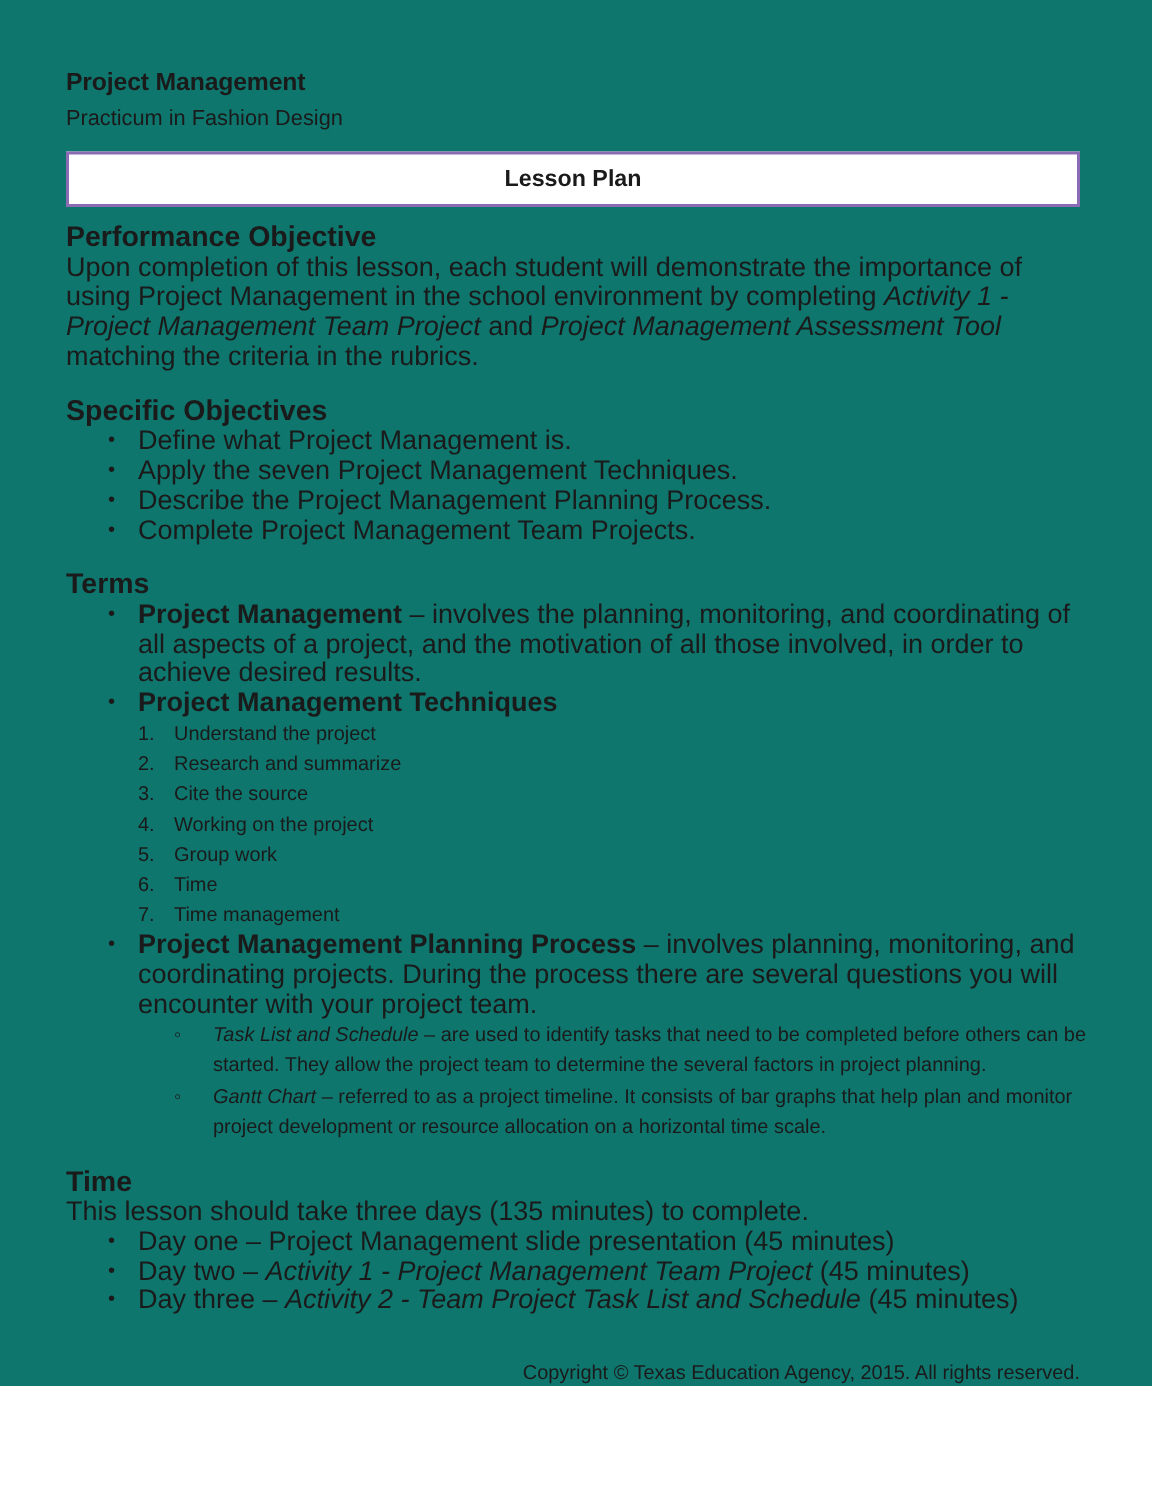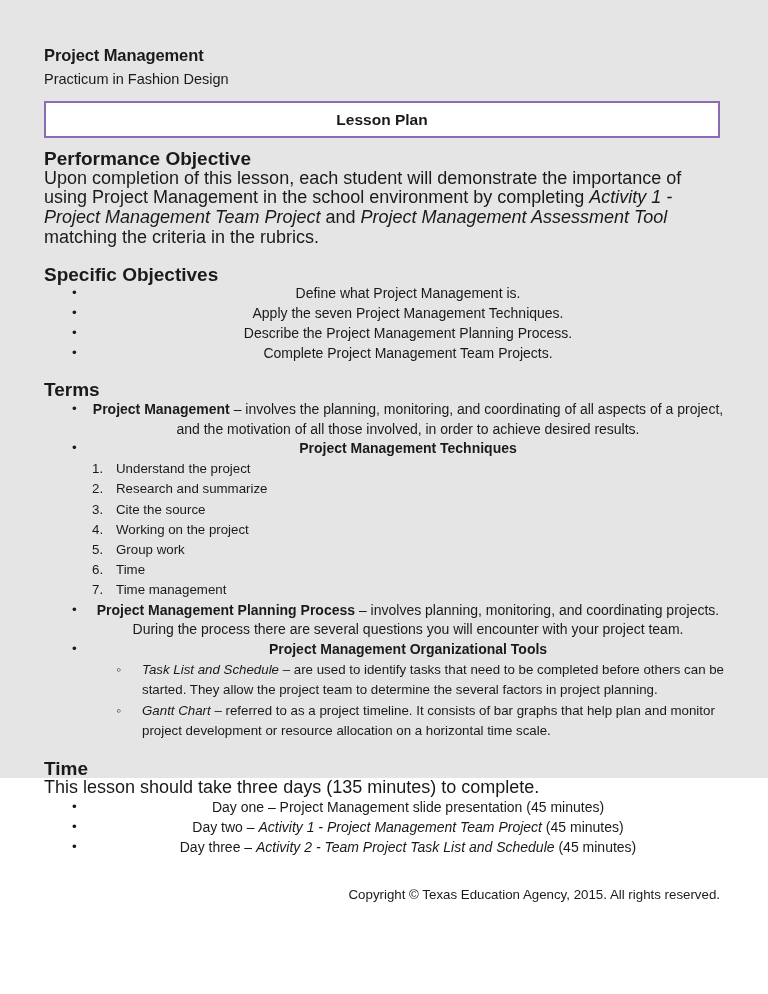--- a/index.html
+++ b/index.html
@@ -11,24 +11,24 @@
   body {
     width: 768px;
     height: 994px;
     font-family: "Liberation Sans", sans-serif;
     color: #1a1a1a;
     -webkit-font-smoothing: antialiased;
   }
   .page {
     position: relative;
     width: 768px;
-    height: 778px;
+    height: 924px;
     box-sizing: border-box;
     padding: 44px 44px 0 44px;
-    background: #e5e5e5;
+    background: #0f766e;
   }
 
   
   .doc-title {
     font-size: 16.5px;
     font-weight: bold;
     line-height: 22px;
     margin: 0 0 3px 0;
     letter-spacing: -0.1px;
   }
@@ -78,25 +78,24 @@
 
   
   ul.lvl1 {
     list-style: none;
     margin: 0;
     padding: 0;
   }
   ul.lvl1 > li {
     position: relative;
     padding-left: 48px;
-    font-size: 14px;
+    font-size: 18px;
     line-height: 19.8px;
     margin: 0 0 0 0;
     max-width: 676px;
-    text-align: center;
   }
   ul.lvl1 > li::before {
     content: "\2022";
     position: absolute;
     left: 28px;
     top: -1px;
     font-size: 13.5px;
     line-height: 19.8px;
   }
 
@@ -194,21 +193,20 @@
       <li><span class="num">2.</span><span>Research and summarize</span></li>
       <li><span class="num">3.</span><span>Cite the source</span></li>
       <li><span class="num">4.</span><span>Working on the project</span></li>
       <li><span class="num">5.</span><span>Group work</span></li>
       <li><span class="num">6.</span><span>Time</span></li>
       <li><span class="num">7.</span><span>Time management</span></li>
     </ol>
 
     <ul class="lvl1">
       <li><span class="bold">Project Management Planning Process</span><span> – involves planning, monitoring, and coordinating projects. During the process there are several questions you will encounter with your project team.</span></li>
-      <li><span class="bold">Project Management Organizational Tools</span></li>
     </ul>
 
     <ul class="lvl2">
       <li><em>Task List and Schedule</em><span> – are used to identify tasks that need to be completed before others can be started. They allow the project team to determine the several factors in project planning.</span></li>
       <li><em>Gantt Chart</em><span> – referred to as a project timeline. It consists of bar graphs that help plan and monitor project development or resource allocation on a horizontal time scale.</span></li>
     </ul>
   </div>
 
   <div class="spacer-md"></div>
 

